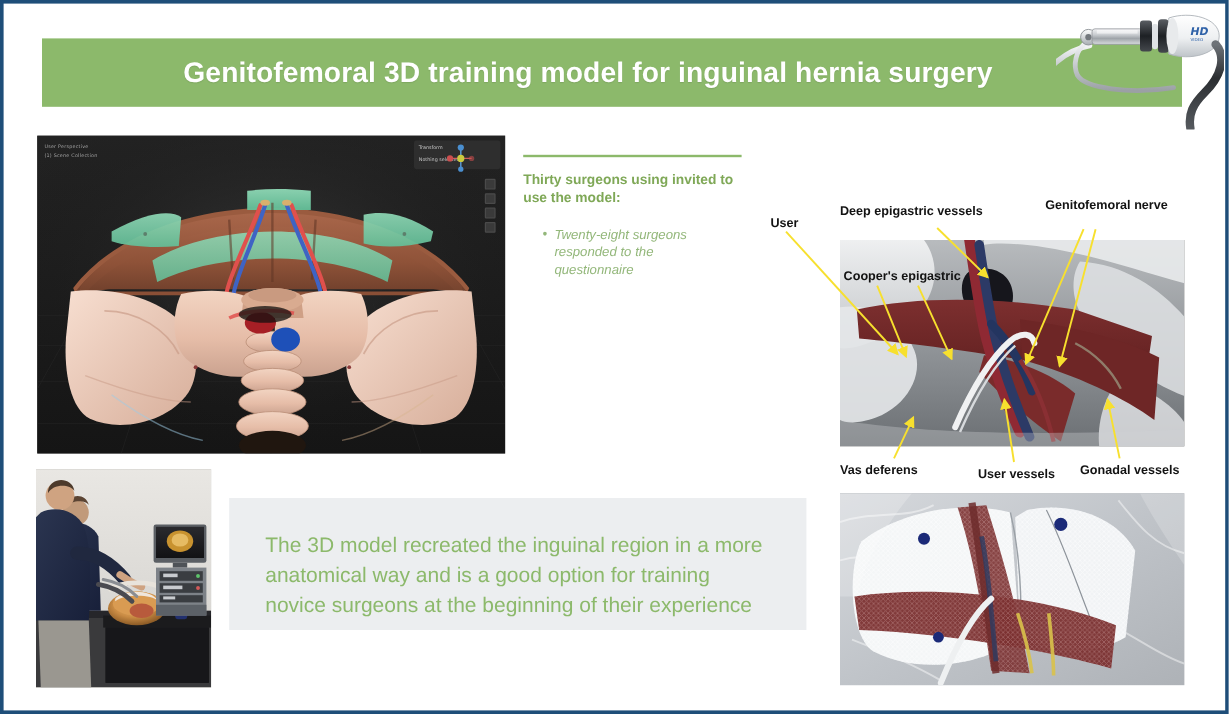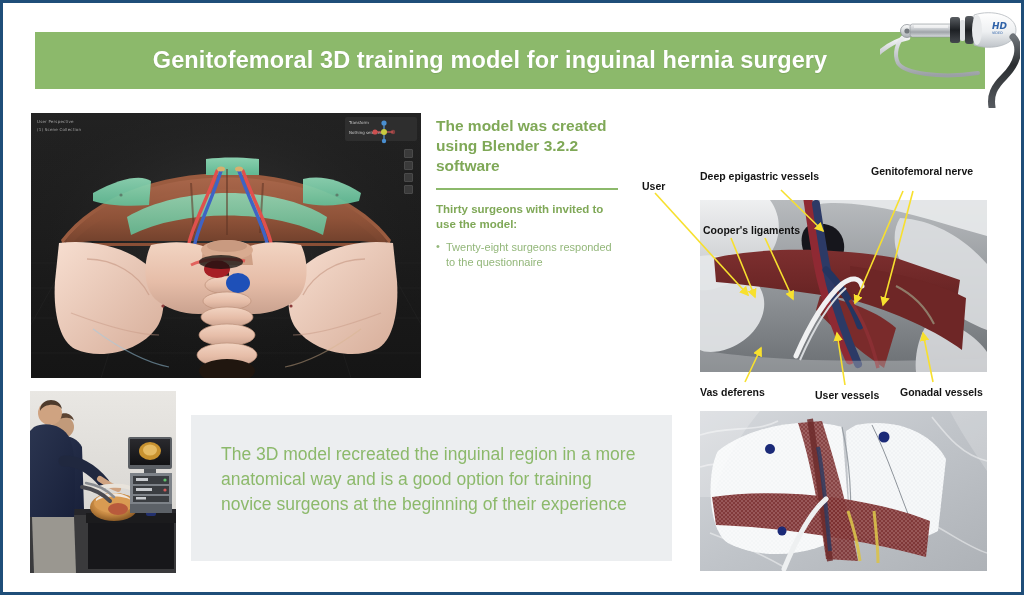--- a/index.html
+++ b/index.html
@@ -36,21 +36,21 @@
   #bl-tools{position:absolute;right:8px;top:36px;width:9px;}
   .bl-tool{width:7px;height:7px;background:#3a3a3a;border:1px solid #4a4a4a;
            margin-bottom:3px;border-radius:1px;}
 
   
   #text-col{position:absolute;left:433px;top:113px;width:182px;z-index:3;}
   #lead-statement{color:#7fa857;font-size:15.5px;font-weight:bold;line-height:1.28;}
   #green-divider{margin:13px 0 12px 0;height:2px;background:#8cb96b;width:182px;}
   #invite-line{color:#7fa857;font-size:11.5px;font-weight:bold;line-height:1.3;
                margin-bottom:8px;}
-  #bullet-list{list-style:none;margin:0;padding:0;}
+  #bullet-list{list-style:none;margin:16px;padding:0;font-style:italic;}
   #bullet-list li{position:relative;color:#93b77a;font-size:11px;line-height:1.31;
                   padding-left:10px;margin-bottom:9px;}
   #bullet-list li:before{content:"\2022";position:absolute;left:0;top:-1px;color:#93b77a;}
 
   
   #mesh-heading{position:absolute;left:640px;top:114px;width:310px;
                 color:#7fa857;font-size:16.5px;font-weight:bold;line-height:1.28;z-index:3;}
 
   
   #anatomy-photo{position:absolute;left:697px;top:197px;width:287px;height:172px;
@@ -69,21 +69,21 @@
   #label-iliac{left:812px;top:386px;}
   #label-gonadal{left:897px;top:383px;}
   #anno-arrows{position:absolute;left:0;top:0;width:1024px;height:595px;z-index:5;
                pointer-events:none;}
 
   
   #training-photo{position:absolute;left:27px;top:388px;width:146px;height:182px;
                   overflow:hidden;z-index:2;background:#c9c7c2;}
 
   
-  #conclusion-box{position:absolute;left:188px;top:412px;width:481px;height:146px;
+  #conclusion-box{position:absolute;left:188px;top:412px;width:481px;height:110px;
                   background:#eceef0;z-index:2;}
   #conclusion-text{position:absolute;left:30px;top:27px;width:424px;
                    color:#8cb96b;font-size:17.5px;line-height:1.42;
                    font-weight:normal;}
 </style>
 </head>
 <body>
 
 <div id="poster">
 
@@ -277,23 +277,22 @@
 
     <div id="bl-tools">
       <div class="bl-tool"></div>
       <div class="bl-tool"></div>
       <div class="bl-tool"></div>
       <div class="bl-tool"></div>
     </div>
   </div>
 
   <div id="text-col">
-    <div id="lead-statement">The model was created using Blender 3.2.2 software</div>
     <div id="green-divider"></div>
-    <div id="invite-line">Thirty surgeons with invited to use the model:</div>
+    <div id="invite-line">Thirty surgeons using invited to use the model:</div>
     <ul id="bullet-list">
       <li>Twenty-eight surgeons responded to the questionnaire</li>
     </ul>
   </div>
 
 
   <div id="anatomy-photo">
     <svg viewBox="0 0 287 172" width="287" height="172">
       <defs>
         <linearGradient id="gray1" x1="0" y1="0" x2="0" y2="1">
@@ -420,21 +419,21 @@
     </g>
   </svg>
 
   <div class="anno" id="label-pube">
     <span class="sp">User</span>
   </div>
   <div class="anno" id="label-deep-epigastric">Deep epigastric vessels</div>
   <div class="anno" id="label-genitofemoral">
     <span>Genitofemoral <span class="sp">nerve</span></span>
   </div>
-  <div class="anno" id="label-coopers">Cooper's ligaments</div>
+  <div class="anno" id="label-coopers">Cooper's epigastric</div>
   <div class="anno" id="label-vas">Vas deferens</div>
   <div class="anno" id="label-iliac">User vessels</div>
   <div class="anno" id="label-gonadal">Gonadal vessels</div>
 
   <div id="training-photo">
     <svg viewBox="0 0 146 182" width="146" height="182">
       <defs>
         <linearGradient id="wallbg" x1="0" y1="0" x2="0" y2="1">
           <stop offset="0%" stop-color="#e9e7e3"></stop>
           <stop offset="70%" stop-color="#d8d6d2"></stop>

